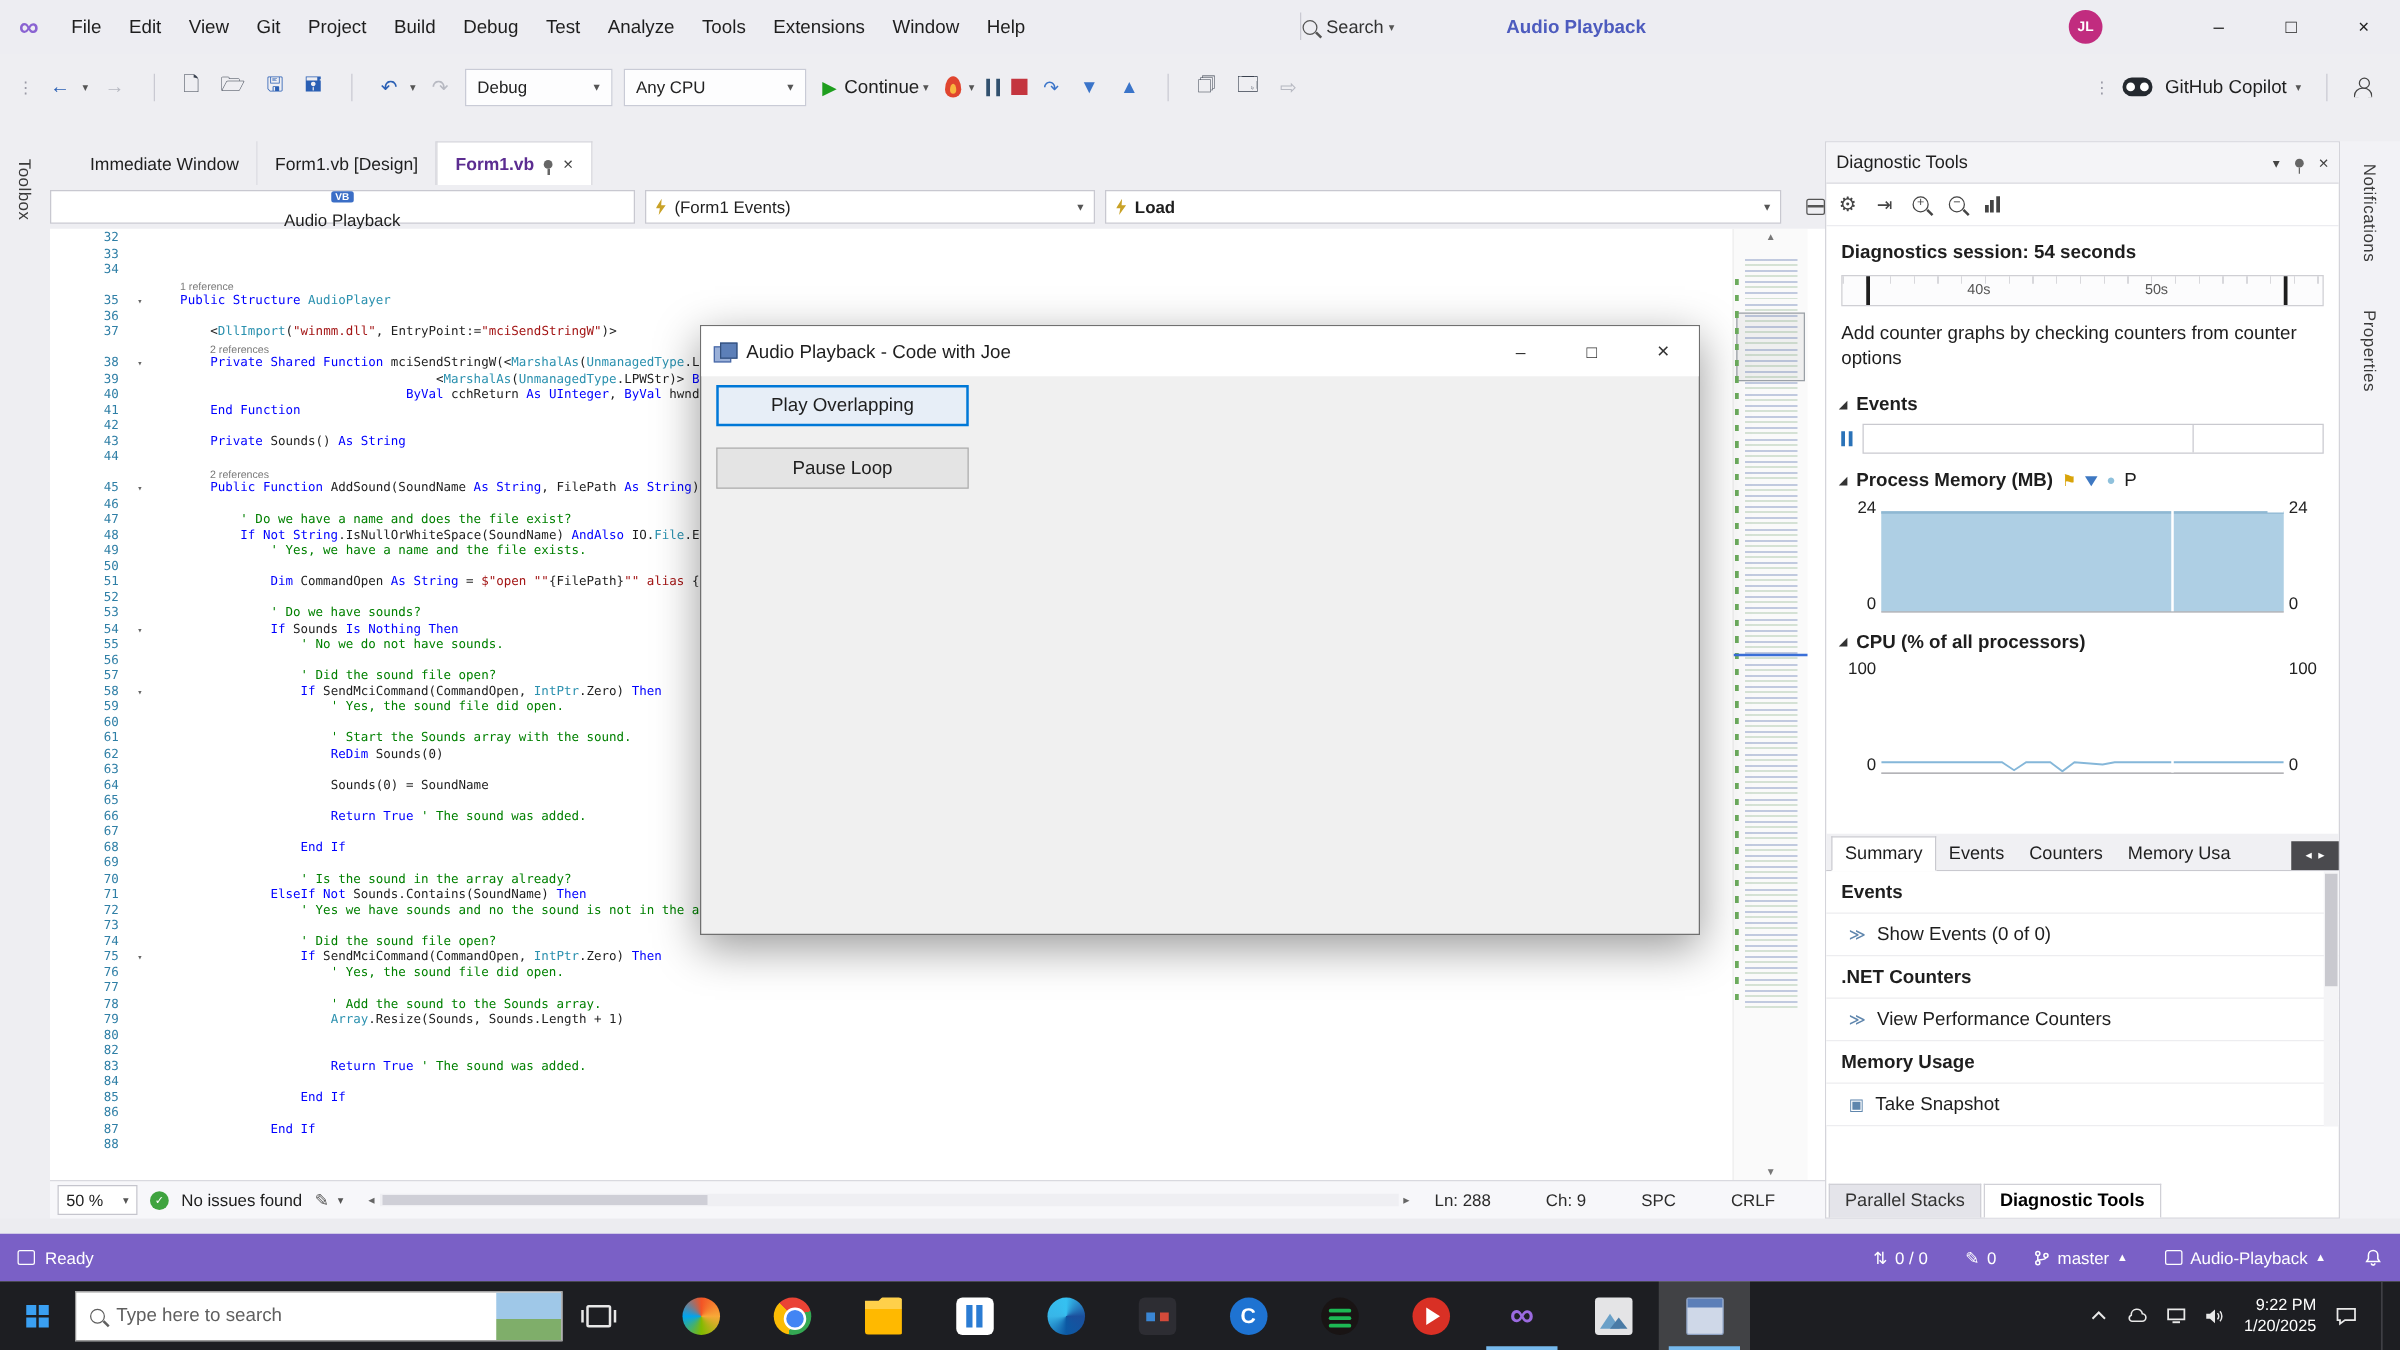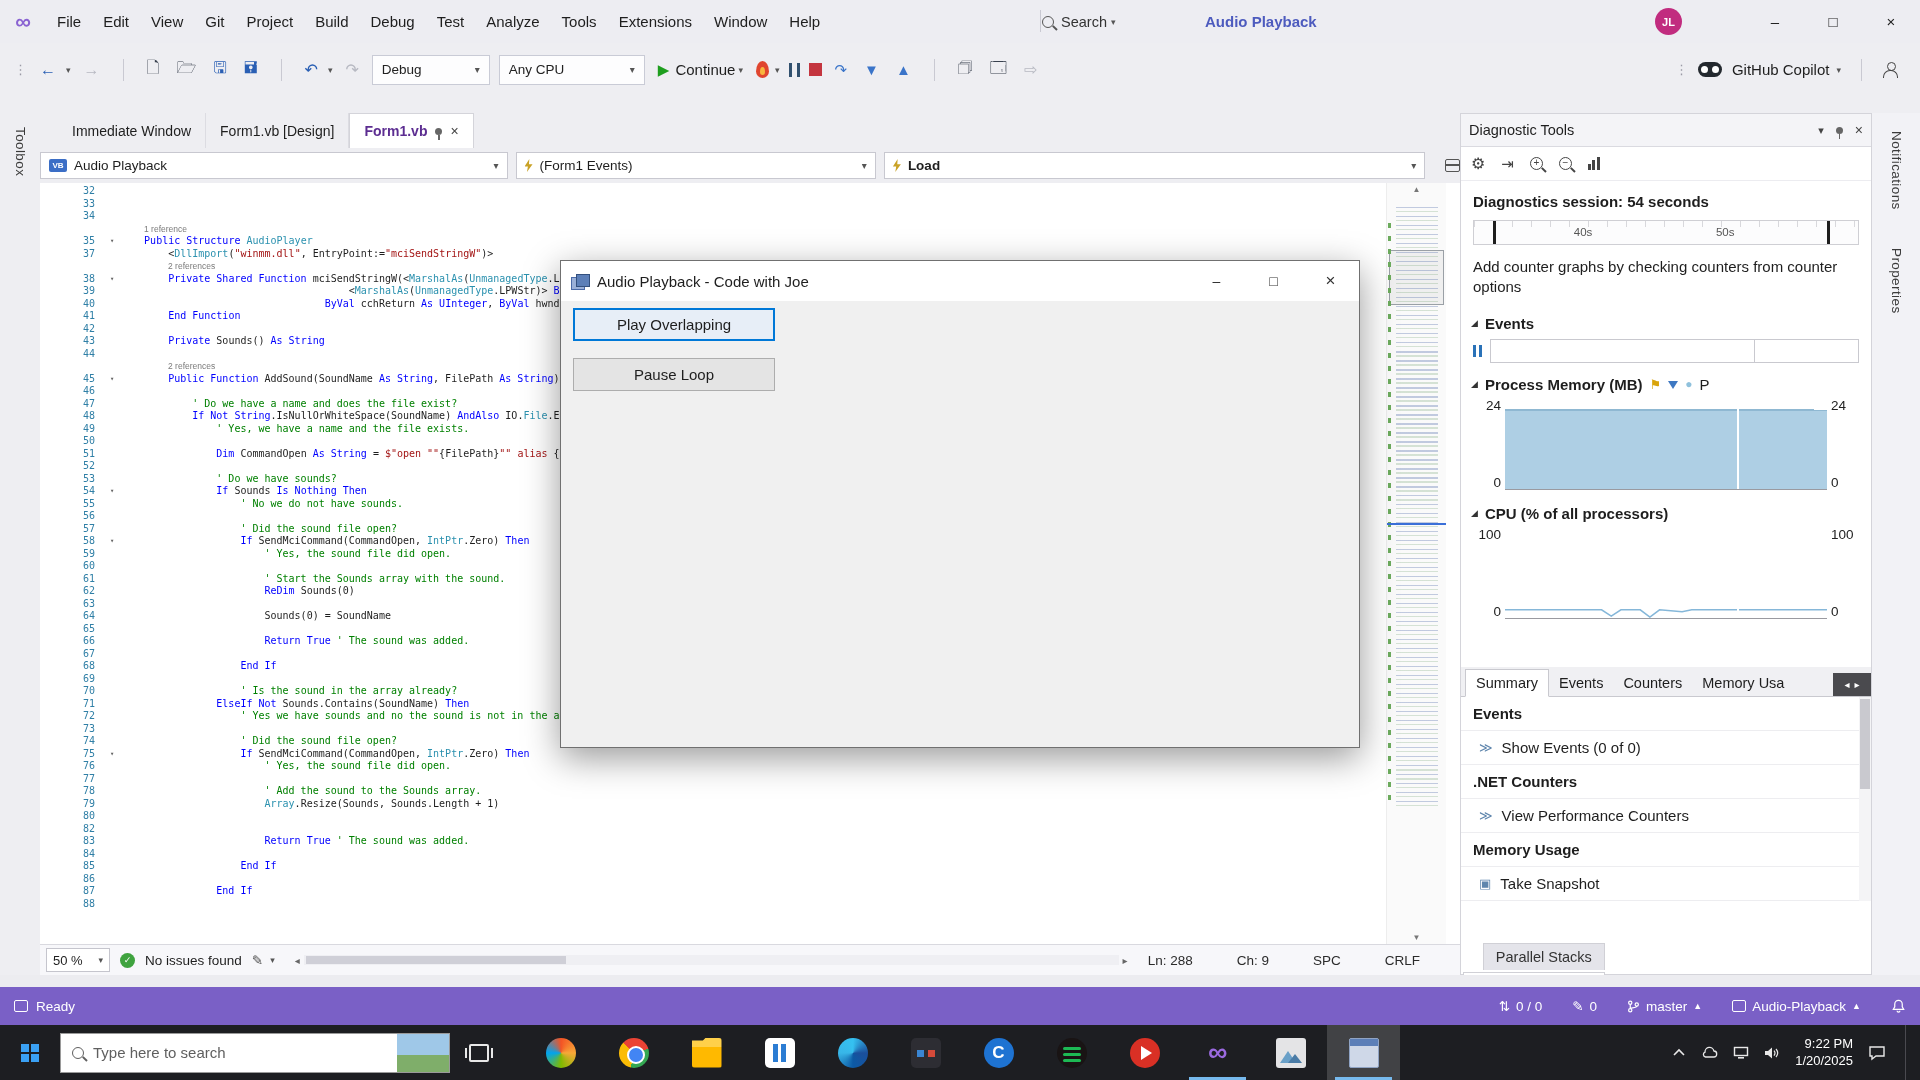--- a/index.html
+++ b/index.html
@@ -52,21 +52,21 @@
   .dtab.active { background:#ffffff; color:var(--accent-purple,#5c2d91); font-weight:bold; border:1px solid #d4d4da; border-bottom:none; }
   .pinicon { width:7px; height:7px; background:#666; border-radius:50%; position:relative; display:inline-block; }
   .pinicon::after { content:''; position:absolute; left:3px; top:7px; width:1.5px; height:5px; background:#666; }
   .tab-close { font-size:14px; color:#444; font-weight:normal; }
   #tabrow-right { position:absolute; right:18px; bottom:6px; display:flex; gap:14px; color:#555; font-size:11px; }
 
   
   #navrow { position:absolute; left:40px; top:148px; width:1420px; height:35px; background:#eeeef2; display:flex; align-items:center; gap:8px; }
   .nav-combo { height:27px; background:#fff; border:1px solid #c8c8d0; display:flex; align-items:center; gap:7px; padding:0 8px; font-size:13.5px; }
   .nav-combo .caret { margin-left:auto; font-size:10px; color:#555; }
-  #nav1 { width:475px; } #nav2 { width:366px; } #nav3 { width:550px; }
+  #nav1 { width:475px;flex-direction:column; } #nav2 { width:366px; } #nav3 { width:550px; }
   .vb-badge { width:18px; height:13px; background:#3b6ec6; color:#fff; font-size:8px; font-weight:bold; display:flex; align-items:center; justify-content:center; border-radius:2px; }
   .bolt { width:8px; height:13px; background:#c9a227; clip-path:polygon(60% 0,0 58%,42% 58%,30% 100%,100% 40%,55% 40%); }
   .bold-label { font-weight:bold; }
   .split-ic { width:15px; height:13px; border:1.6px solid #555; border-radius:2px; position:relative; margin-left:12px; }
   .split-ic::after { content:''; position:absolute; left:0; right:0; top:4px; height:1.6px; background:#555; }
 
   
   #codewrap { position:absolute; left:40px; top:183px; width:1420px; height:761px; background:#fff; overflow:hidden; }
   #code { position:absolute; left:0; top:2px; right:90px; }
   .crow { display:flex; height:12.5px; line-height:12.5px; font-family:"DejaVu Sans Mono", monospace; font-size:10px; }
@@ -137,21 +137,21 @@
   #rp-tabs { margin-top:48px; height:30px; display:flex; align-items:flex-end; background:#f0f0f3; border-bottom:1px solid #c9c9cf; padding-left:4px; position:relative; }
   .rtab { padding:5px 10px; font-size:14.5px; color:#1e1e1e; }
   .rtab.active { background:#fff; border:1px solid #c9c9cf; border-bottom:1px solid #fff; margin-bottom:-1px; }
   #rptab-arrows { position:absolute; right:0; bottom:0; top:6px; width:38px; background:#4a4a4e; color:#fff; display:flex; align-items:center; justify-content:center; gap:5px; font-size:10px; }
   #rplist { background:#fff; position:relative; }
   .grp { font-weight:bold; font-size:15px; padding:8px 12px; border-bottom:1px solid #ededf0; }
   .itm { display:flex; align-items:center; gap:9px; padding:8px 12px 8px 18px; border-bottom:1px solid #ededf0; font-size:15px; }
   .itm-ic { color:#5f86ad; font-size:13px; }
   #rp-scroll { position:absolute; right:0; top:0; width:12px; bottom:0; background:#f4f4f6; }
   #rp-thumb { position:absolute; right:1px; top:2px; width:10px; height:90px; background:#c9c9cf; }
-  #rpbottom { position:absolute; left:0; bottom:0; height:31px; display:flex; gap:2px; padding-left:2px; align-items:flex-end;flex-direction:column; }
+  #rpbottom { position:absolute; left:0; bottom:0; height:31px; display:flex; gap:2px; padding-left:2px; align-items:flex-end; }
   .btab { padding:5px 12px; font-size:14.5px; background:#e4e4ea; border:1px solid #d0d0d6; border-bottom:none; color:#333; }
   .btab.active { background:#fff; font-weight:bold; color:#000; }
 
   
   #dialog { position:absolute; left:560px; top:260px; width:800px; height:488px; background:#f0f0f0; border:1px solid #707070; box-shadow:0 10px 34px rgba(0,0,0,.4); z-index:60; }
   #dlg-title { height:40px; background:#fff; display:flex; align-items:center; padding-left:10px; }
   .form-ic { width:17px; height:15px; position:relative; }
   .form-ic::before { content:''; position:absolute; left:0; top:3px; width:12px; height:11px; background:#9ab0d8; border:1px solid #4a6aa8; }
   .form-ic::after { content:''; position:absolute; left:5px; top:0; width:12px; height:11px; background:#5c7fb8; border:1px solid #33507e; }
   #dlg-title-text { font-size:15px; padding-left:9px; }
@@ -355,20 +355,25 @@
         <span class="ln"></span>
         <span class="fold"></span>
         <span class="ct"><span class="lens" style="padding-left: 24px;">1 reference</span></span>
       </div>
       <div class="crow">
         <span class="ln">35</span>
         <span class="fold">▾</span>
         <span class="ct">    <span class="tok-k">Public Structure </span><span class="tok-t">AudioPlayer</span></span>
       </div>
       <div class="crow">
+        <span class="ln">36</span>
+        <span class="fold"></span>
+        <span class="ct"></span>
+      </div>
+      <div class="crow">
         <span class="ln">37</span>
         <span class="fold"></span>
         <span class="ct">        <span class="tok-p">&lt;</span><span class="tok-t">DllImport</span><span class="tok-p">(</span><span class="tok-s">"winmm.dll"</span><span class="tok-p">, EntryPoint:=</span><span class="tok-s">"mciSendStringW"</span><span class="tok-p">)&gt;</span></span>
       </div>
       <div class="crow">
         <span class="ln"></span>
         <span class="fold"></span>
         <span class="ct"><span class="lens" style="padding-left: 48px;">2 references</span></span>
       </div>
       <div class="crow">

